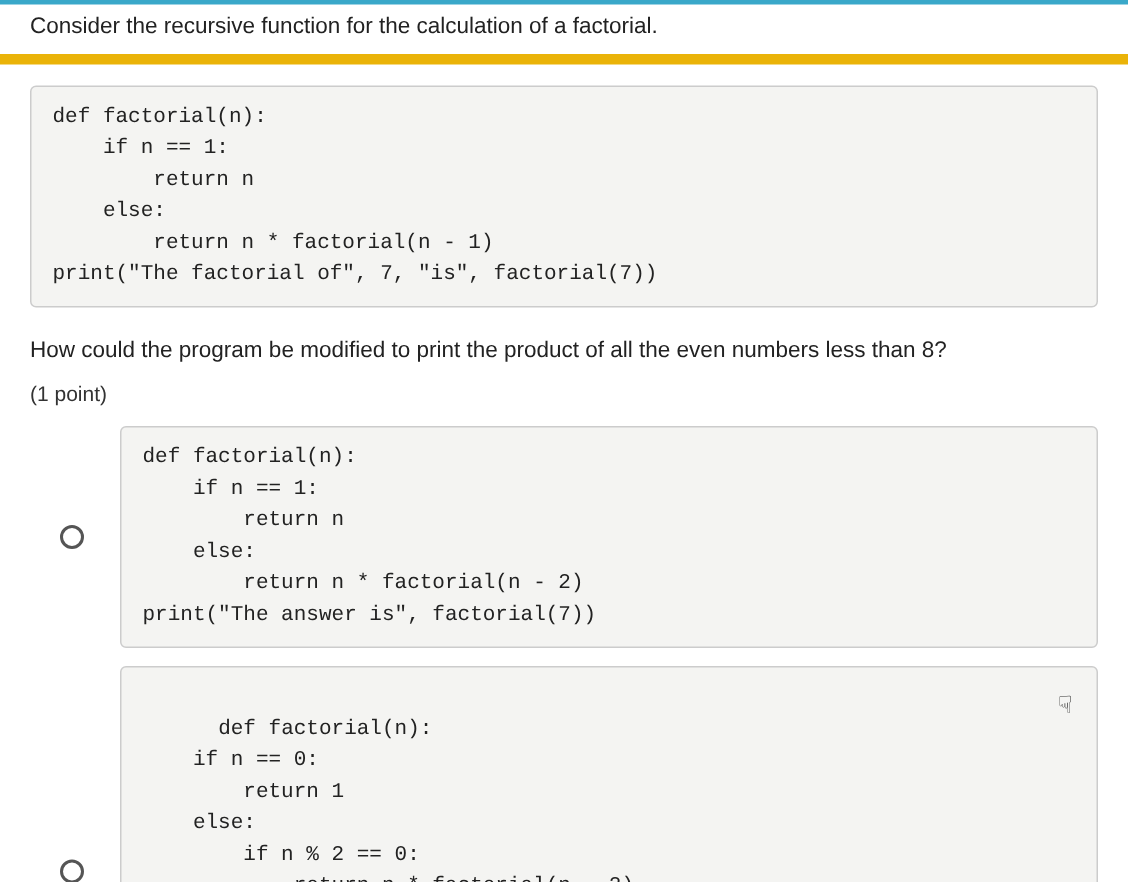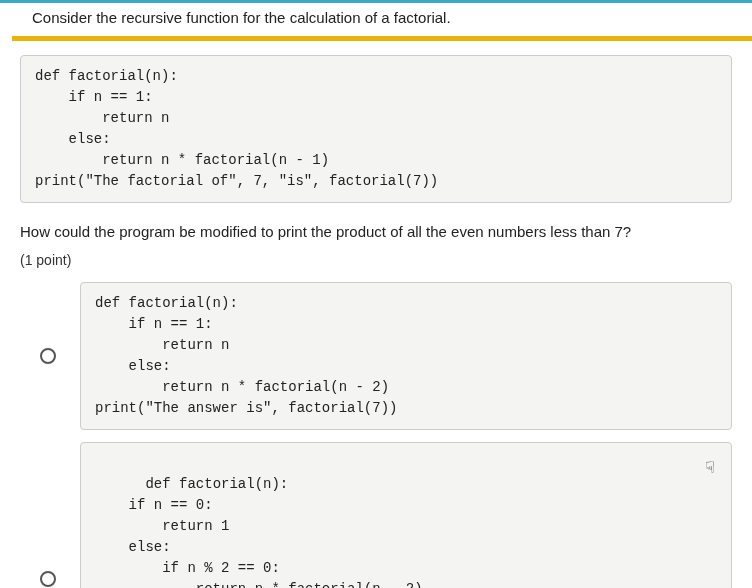--- a/index.html
+++ b/index.html
@@ -13,23 +13,22 @@
     .container {
       background: #fff;
       border-top: 3px solid #3aa8c9;
       padding: 0;
       min-height: 100%;
     }
     .question-title {
       font-size: 15px;
       color: #222;
       padding: 6px 20px 10px 20px;
-      border-bottom: 5px solid #eab308;
+      border-bottom: 7px solid #eab308;
       font-weight: 400;
-      margin-left: 12px;
     }
     .code-block {
       font-family: "Courier New", monospace;
       font-size: 14px;
       background: #f4f4f2;
       border: 1px solid #ccc;
       border-radius: 4px;
       padding: 10px 14px;
       margin: 14px 20px;
       white-space: pre;
@@ -88,21 +87,21 @@
 
   <div class="question-title">Consider the recursive function for the calculation of a factorial.</div>
 
   <div class="code-block">def factorial(n):
     if n == 1:
         return n
     else:
         return n * factorial(n - 1)
 print("The factorial of", 7, "is", factorial(7))</div>
 
-  <div class="subquestion">How could the program be modified to print the product of all the even numbers less than 7?</div>
+  <div class="subquestion">How could the program be modified to print the product of all the even numbers less than 8?</div>
 
   <div class="points">(1 point)</div>
 
   <div class="option-row">
     <div class="radio"></div>
     <div class="option-code">def factorial(n):
     if n == 1:
         return n
     else:
         return n * factorial(n - 2)

